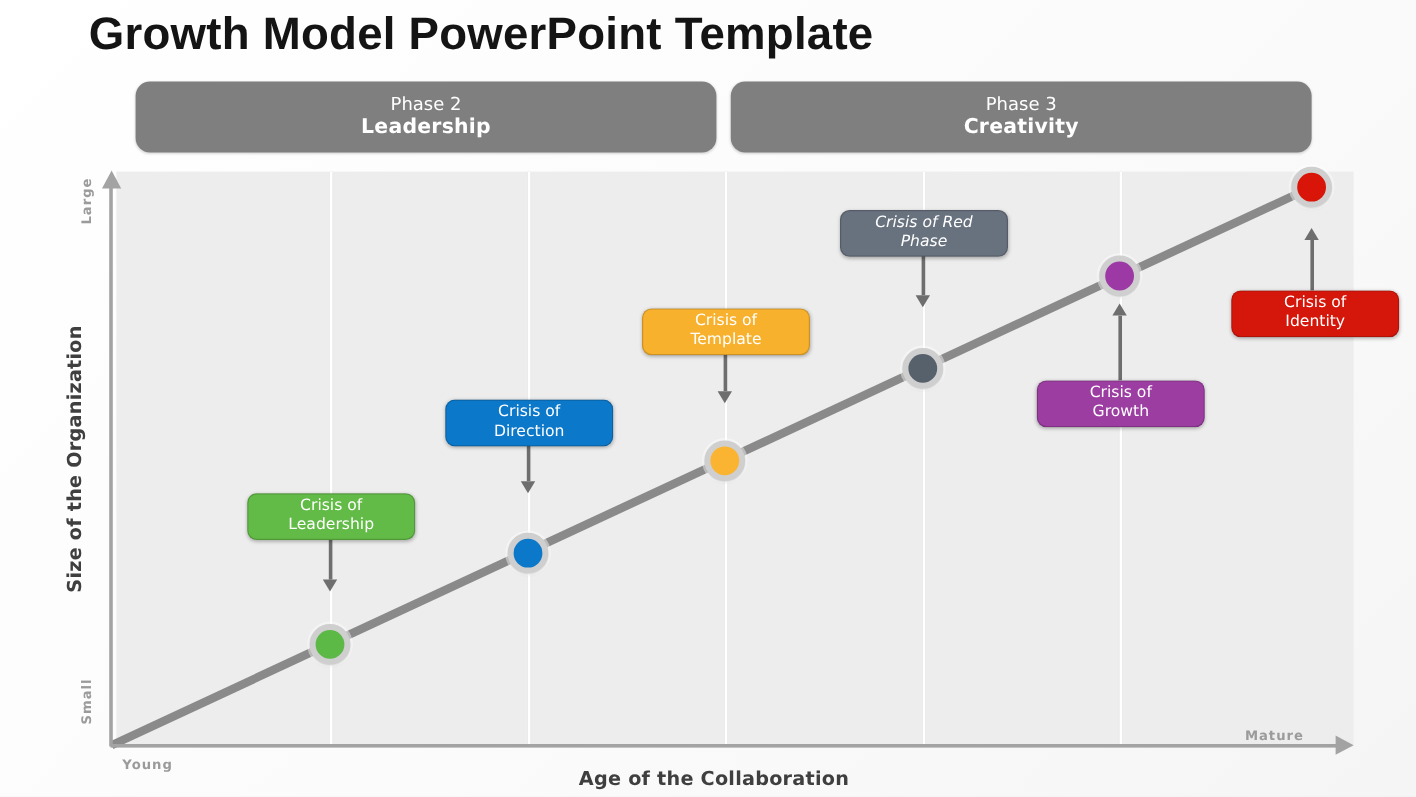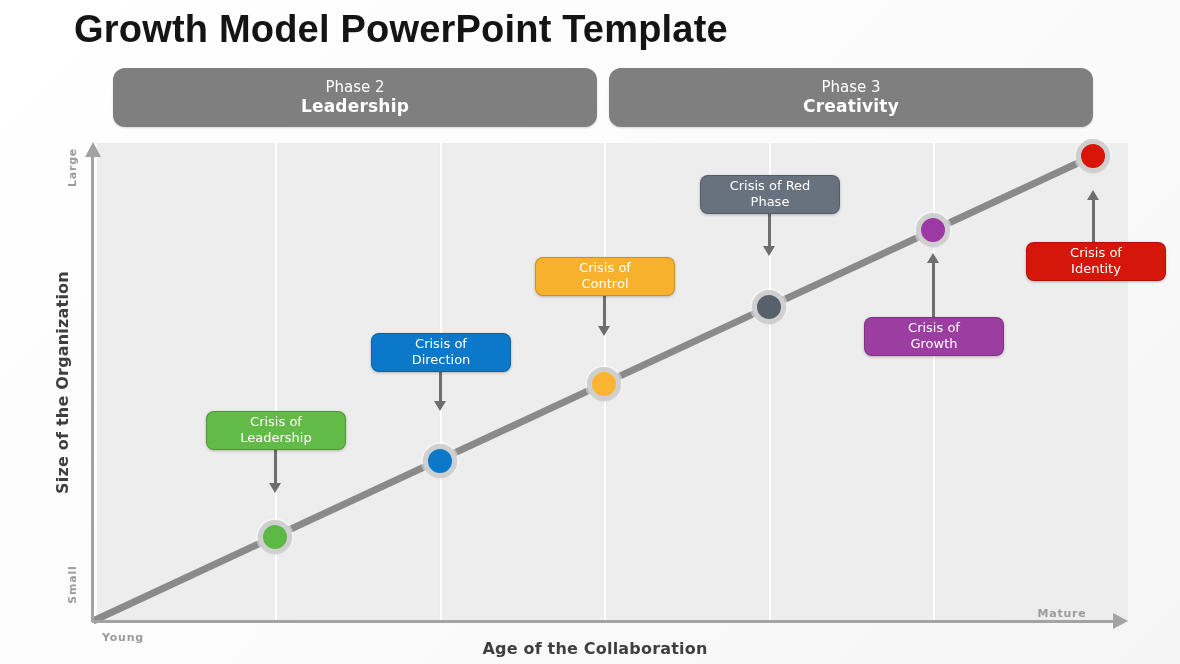--- a/index.html
+++ b/index.html
@@ -158,31 +158,31 @@
   </div>
 
   <div>
     <div class="arrow" style="left:598px;top:293px;height:43px">
       <div class="shaft"></div>
         <div class="head-down"></div>
     </div>
     <div class="dot" style="left: 587px; top: 367px; background: rgb(251, 180, 49);"></div>
     <div class="crisis-label" style="left: 535px; top: 257px; background: rgb(248, 177, 45);">
       <span>Crisis of</span>
-      <span>Control</span>
+      <span>Template</span>
     </div>
   </div>
 
   <div>
     <div class="arrow" style="left:763px;top:211px;height:45px">
       <div class="shaft"></div>
         <div class="head-down"></div>
     </div>
     <div class="dot" style="left: 752px; top: 290px; background: rgb(87, 97, 108);"></div>
-    <div class="crisis-label" style="left: 700px; top: 175px; background: rgb(104, 113, 126);">
+    <div class="crisis-label" style="left: 700px; top: 175px; background: rgb(104, 113, 126); font-style: italic;">
       <span>Crisis of Red</span>
       <span>Phase</span>
     </div>
   </div>
 
   <div>
     <div class="arrow" style="left:927px;top:253px;height:64px">
       <div class="head-up"></div>
         <div class="shaft"></div>
     </div>

